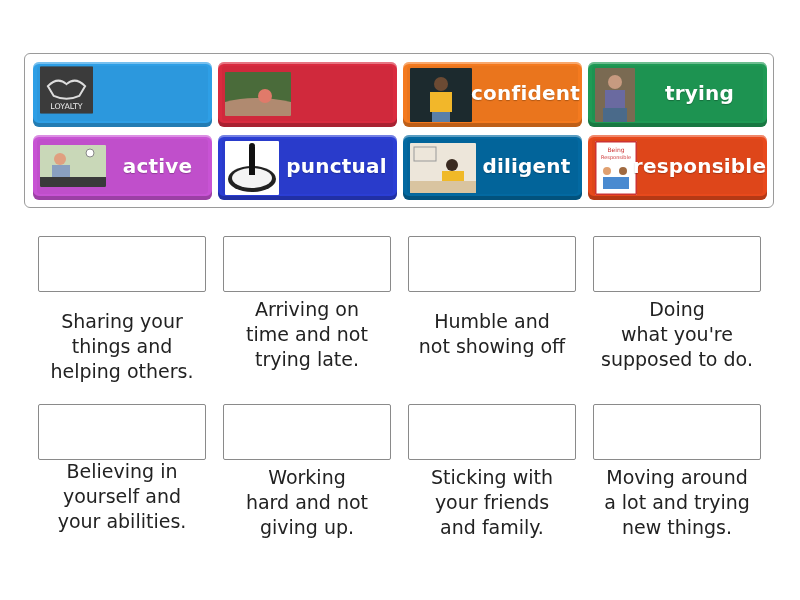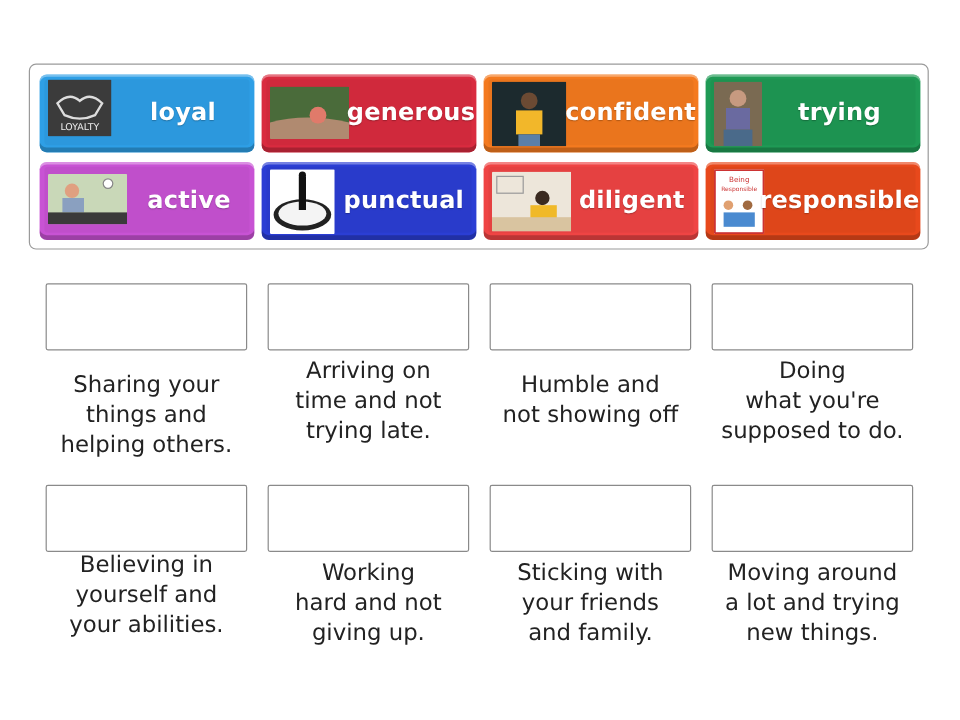--- a/index.html
+++ b/index.html
@@ -28,31 +28,29 @@
 <div class="bank"></div>
 
 <div class="tile" style="left:33px;top:62px;background:#2e9fe6;">
   <div class="thumb">
     <svg viewBox="0 0 54 48">
         <rect width="54" height="48" fill="#3b3b3b"></rect>
         <path d="M8 20 Q18 10 27 18 Q36 10 46 20 L40 30 Q27 36 14 30 Z" fill="none" stroke="#ddd" stroke-width="2"></path>
         <text x="27" y="43" font-size="8" fill="#eee" text-anchor="middle" font-family="DejaVu Sans, sans-serif">LOYALTY</text>
       </svg>
   </div>
-  <span class="tile-label">loyal</span>
 </div>
 <div class="tile" style="left:218px;top:62px;background:#d92b3f;">
   <div class="thumb" style="width:66px;height:44px;top:10px;">
     <svg viewBox="0 0 66 44">
         <rect width="66" height="44" fill="#4a6b3a"></rect>
         <path d="M0 30 Q30 22 66 30 L66 44 L0 44 Z" fill="#b08a70"></path>
         <circle cx="40" cy="24" r="7" fill="#e07a6a"></circle>
       </svg>
   </div>
-  <span class="tile-label" style="left:74px;">generous</span>
 </div>
 <div class="tile" style="left:403px;top:62px;background:#f47a1f;">
   <div class="thumb" style="width:62px;height:54px;top:6px;">
     <svg viewBox="0 0 62 54">
         <rect width="62" height="54" fill="#1c2a2e"></rect>
         <circle cx="31" cy="16" r="7" fill="#6b4a33"></circle>
         <rect x="20" y="24" width="22" height="20" fill="#f2b72a"></rect>
         <rect x="22" y="44" width="18" height="10" fill="#5a7fa8"></rect>
       </svg>
   </div>
@@ -87,21 +85,21 @@
     <svg viewBox="0 0 54 54">
         <rect width="54" height="54" fill="#fff"></rect>
         <ellipse cx="27" cy="38" rx="24" ry="13" fill="#222"></ellipse>
         <ellipse cx="27" cy="37" rx="20" ry="10" fill="#f4f4f4"></ellipse>
         <rect x="24" y="6" width="6" height="28" fill="#111"></rect>
         <circle cx="27" cy="5" r="3" fill="#111"></circle>
       </svg>
   </div>
   <span class="tile-label" style="left:62px;">punctual</span>
 </div>
-<div class="tile" style="left:403px;top:135px;background:#ef4444;">
+<div class="tile" style="left:403px;top:135px;background:#0369a1;">
   <div class="thumb" style="width:66px;height:50px;top:8px;">
     <svg viewBox="0 0 66 50">
         <rect width="66" height="50" fill="#ede6da"></rect>
         <rect x="4" y="4" width="22" height="14" fill="none" stroke="#999"></rect>
         <circle cx="42" cy="22" r="6" fill="#3a2a20"></circle>
         <rect x="32" y="28" width="22" height="16" fill="#f0b928"></rect>
         <rect x="0" y="38" width="66" height="12" fill="#d9c4a0"></rect>
       </svg>
   </div>
   <span class="tile-label" style="left:72px;">diligent</span>

